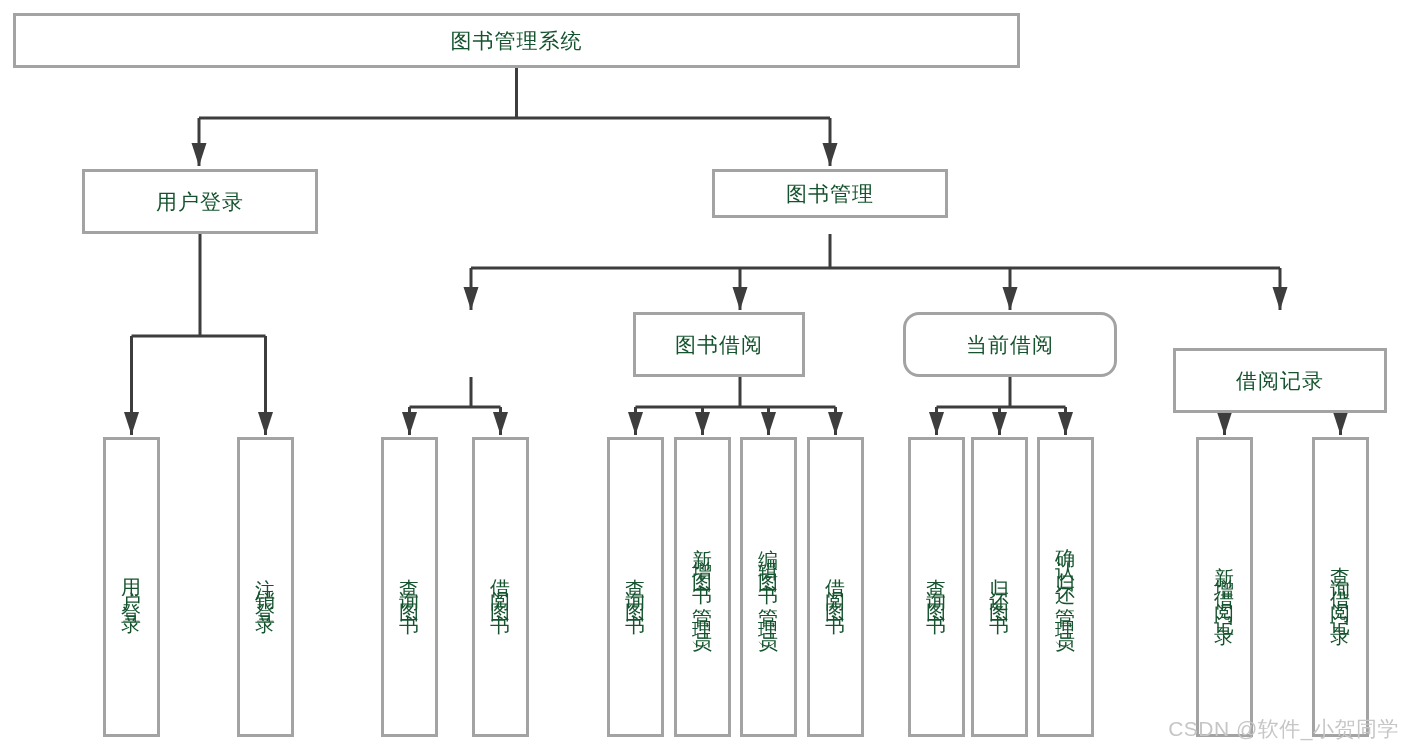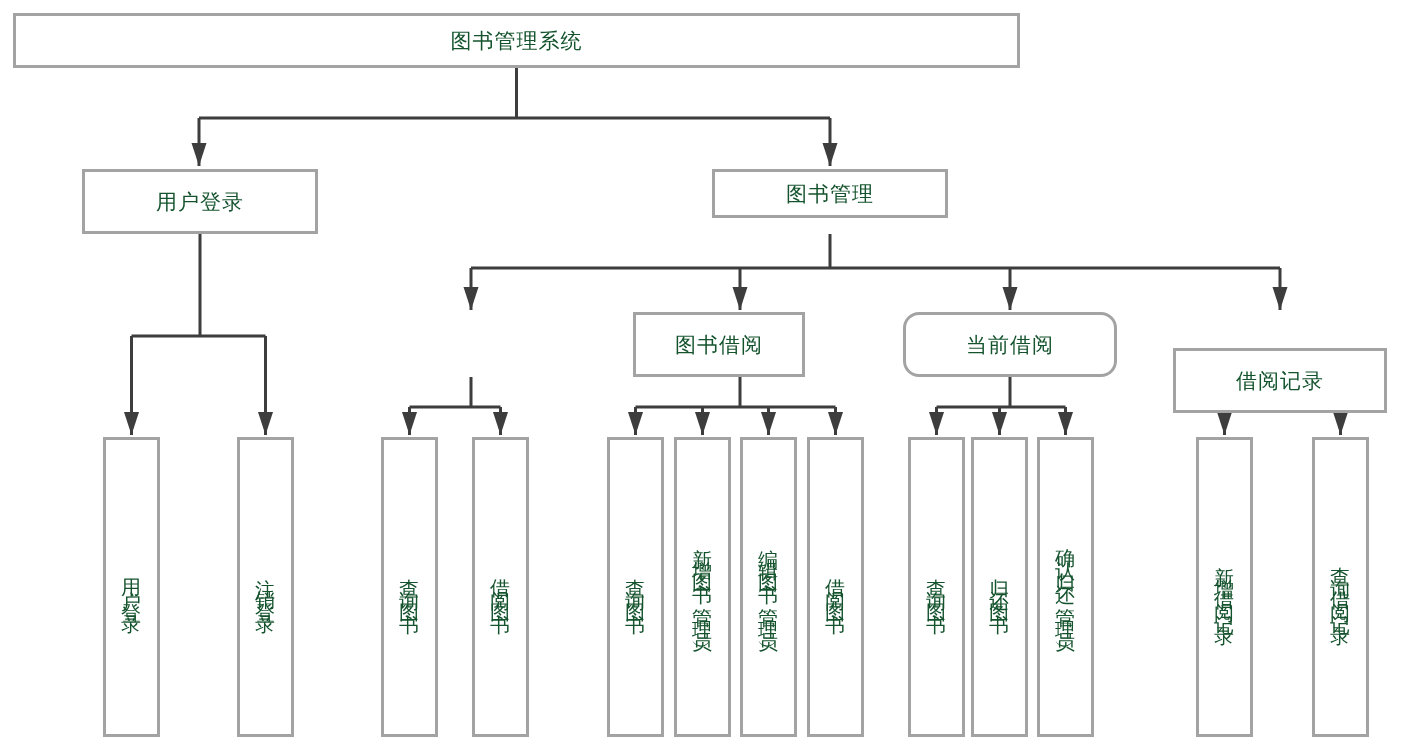--- a/index.html
+++ b/index.html
@@ -118,14 +118,15 @@
   <div class="box vbox" style="left:740px;">编辑图书（管理员）</div>
   <div class="box vbox" style="left:807px;">借阅图书</div>
 
   <div class="box vbox" style="left:908px;">查询图书</div>
   <div class="box vbox" style="left:971px;">归还图书</div>
   <div class="box vbox" style="left:1037px;">确认归还（管理员）</div>
 
   <div class="box vbox" style="left:1196px;">新增借阅记录</div>
   <div class="box vbox" style="left:1312px;">查询借阅记录</div>
 
+  <div class="watermark">CSDN @软件_小贺同学</div>
 
 </div>
 
 </body></html>

